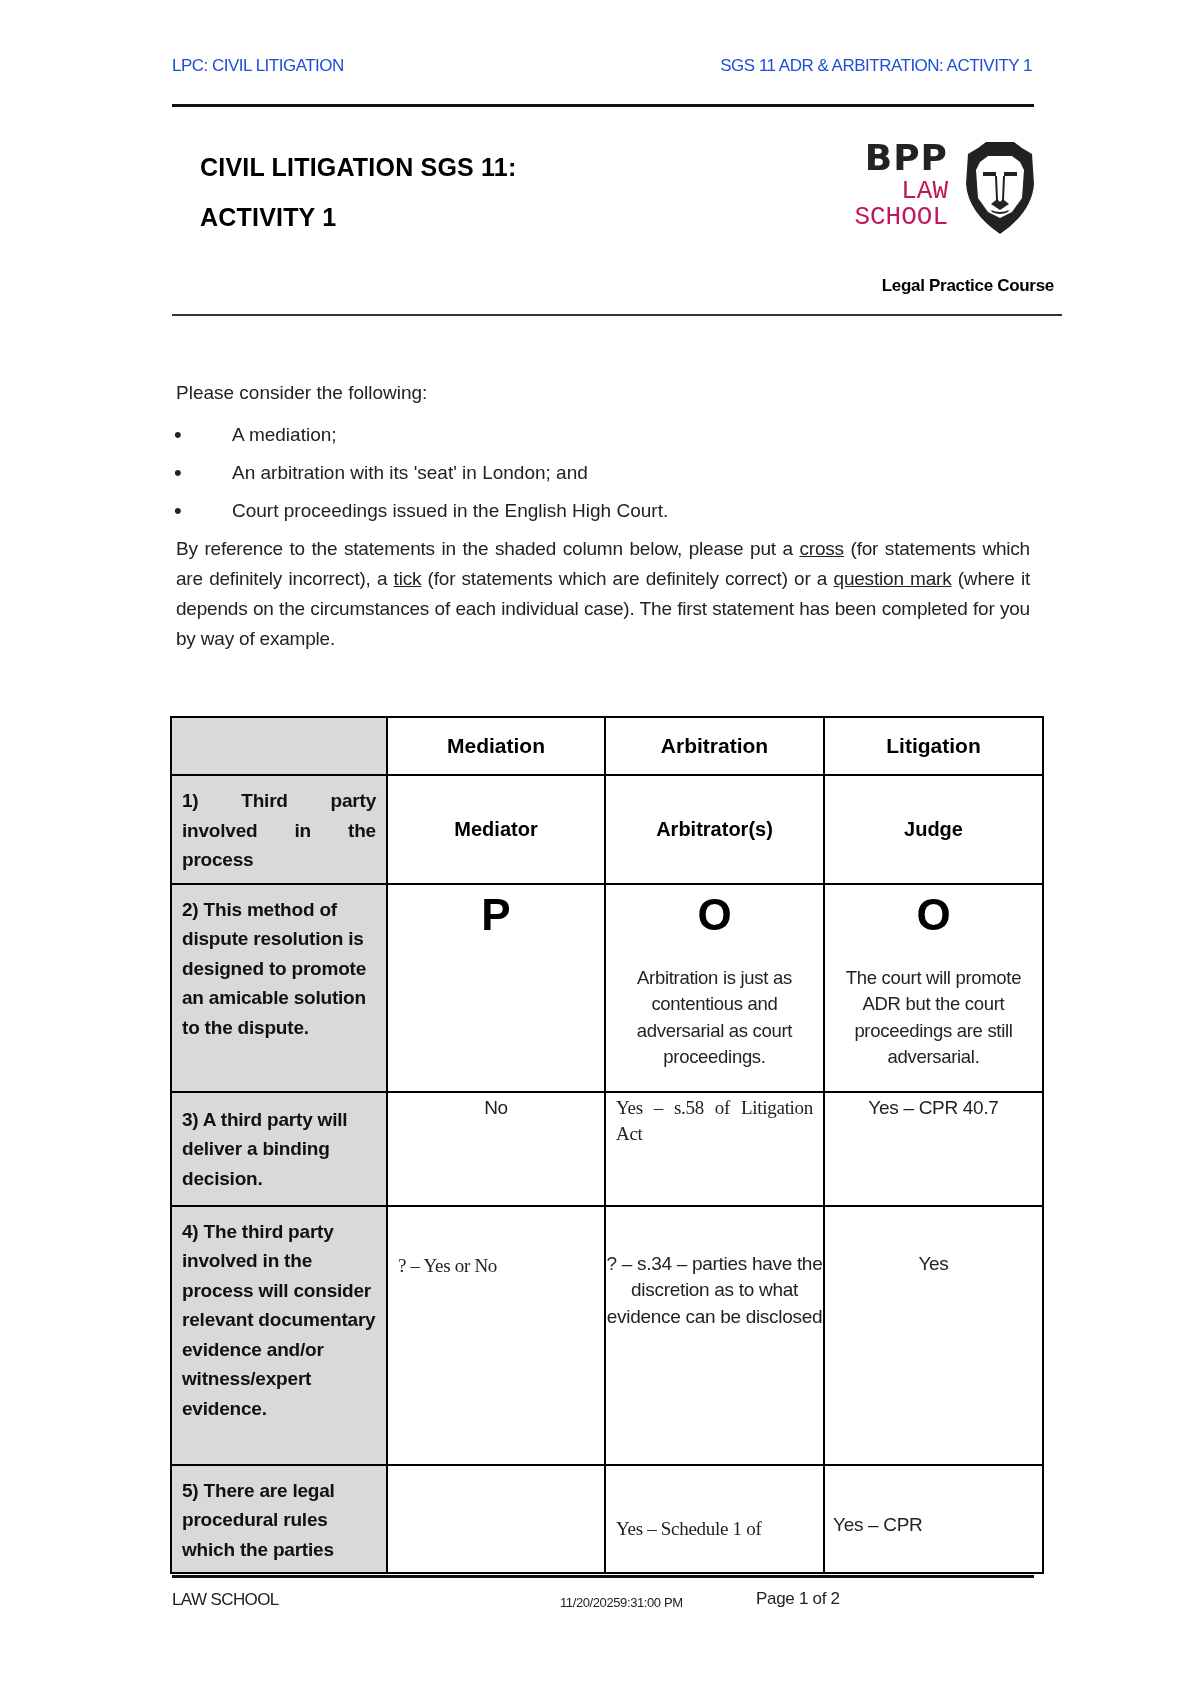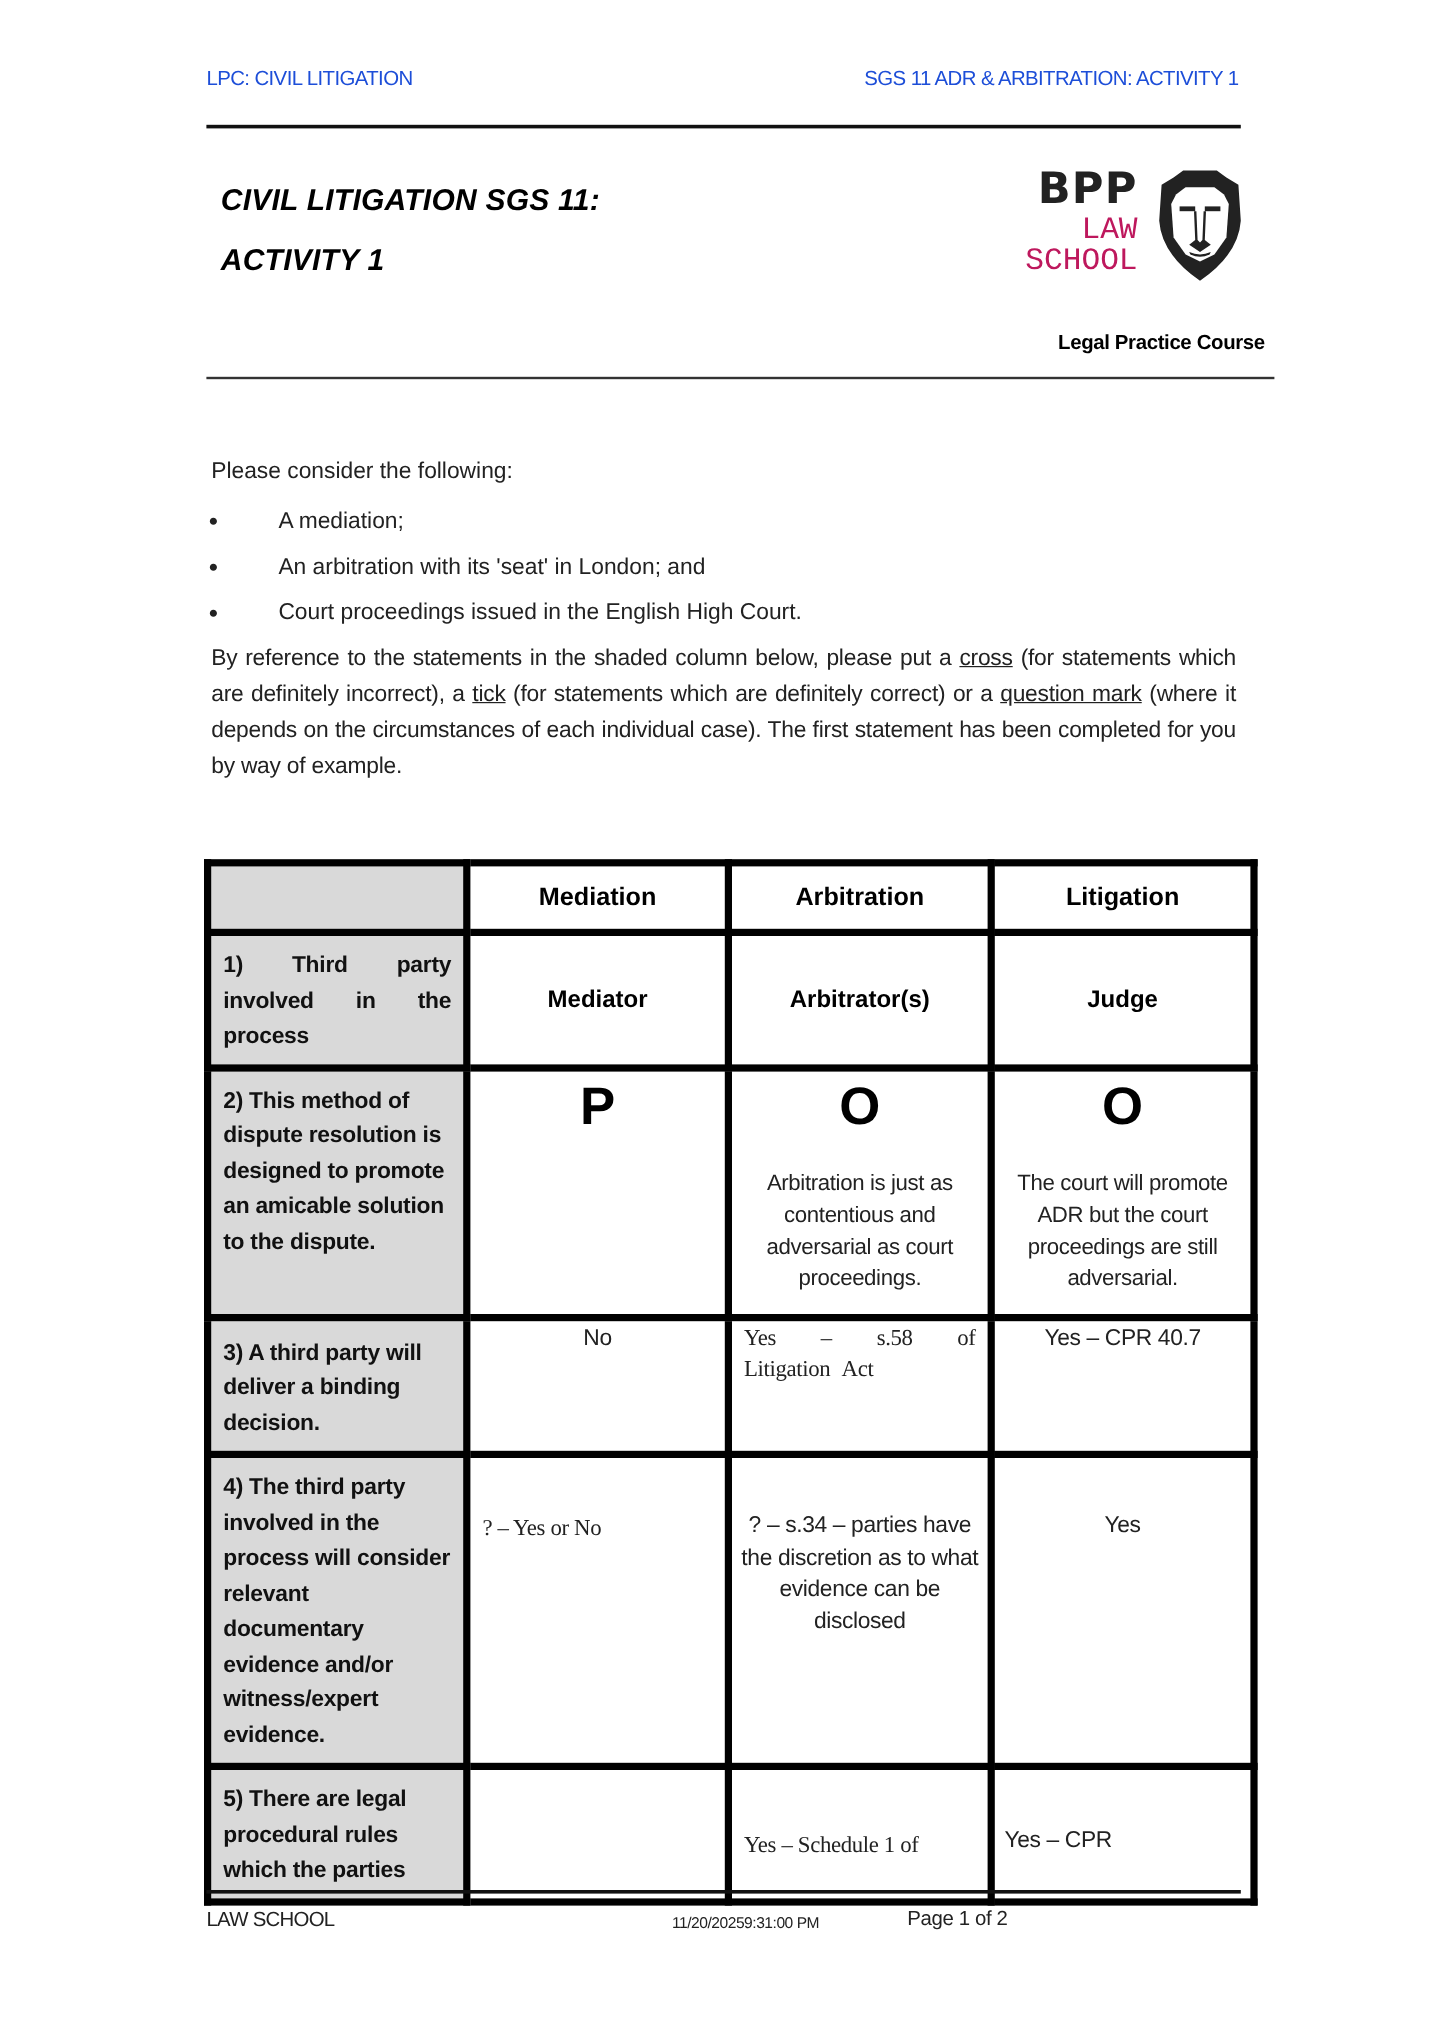--- a/index.html
+++ b/index.html
@@ -1,21 +1,21 @@
 <!DOCTYPE html>
 <html><head>
 <meta charset="utf-8">
 <style>
   html, body { margin: 0; padding: 0; background: #ffffff; }
   body { width: 1200px; height: 1696px; position: relative; overflow: hidden; font-family: "Liberation Sans", sans-serif; color: #000; }
 
   .running-header { position: absolute; top: 56px; left: 172px; width: 860px; font-size: 17px; color: #1d4ed8; display: flex; justify-content: space-between; letter-spacing: -0.5px; }
   .rule-top { position: absolute; top: 104px; left: 172px; width: 862px; height: 3px; background: #111; }
 
-  .title-block { position: absolute; top: 142px; left: 184px; font-style: italic; }
+  .title-block { position: absolute; top: 142px; left: 200px; }
   .title-line { font-weight: bold; font-size: 25px; line-height: 50px; letter-spacing: 0.2px; }
 
   .logo { position: absolute; top: 138px; left: 845px; width: 200px; height: 105px; }
   .logo-text { position: absolute; left: 0; top: 0; text-align: right; width: 103px; }
   .logo-bpp { font-family: "DejaVu Sans", sans-serif; font-weight: bold; font-size: 36px; color: #222; line-height: 40px; letter-spacing: 1px; }
   .logo-law, .logo-school { font-family: Liberation Mono, monospace; font-size: 26px; color: #be185d; line-height: 26px; }
   .logo-shield { position: absolute; left: 119px; top: 2px; width: 72px; height: 96px; }
 
   .course { position: absolute; top: 276px; left: 860px; font-weight: bold; font-size: 17px; width: 194px; text-align: right; letter-spacing: -0.3px; }
   .rule-mid { position: absolute; top: 314px; left: 172px; width: 890px; height: 2px; background: #333; }
@@ -23,21 +23,21 @@
   .intro { position: absolute; top: 374px; left: 172px; width: 862px; font-size: 19px; color: #222; }
   .intro p { margin: 4px; }
   .intro-lead { line-height: 30px; }
   .bullets { list-style: none; margin: 8px 0 0 0; padding: 0; }
   .bullets li { line-height: 38px; display: flex; }
   .bullet-dot { width: 58px; font-size: 22px; padding-left: 2px; }
   .para { margin-top: 4px !important; text-align: justify; line-height: 30px; letter-spacing: -0.2px; }
   .u { text-decoration: underline; }
 
   table.grid { position: absolute; top: 716px; left: 170px; border-collapse: collapse; table-layout: fixed; width: 872px; }
-  table.grid td { border: 6px solid #000000; vertical-align: top; font-size: 19px; padding: 0; }
+  table.grid td { border: 2px solid #000000; vertical-align: top; font-size: 19px; padding: 0; }
   .rowhead { background: #d9d9d9; font-weight: bold; padding: 10px 10px 8px 10px !important; line-height: 29.5px; color: #111; letter-spacing: -0.2px; }
   .colhead { text-align: center; vertical-align: middle !important; font-weight: bold; font-size: 21px !important; }
   .ans-center { text-align: center; }
   .mark { font-weight: bold; font-size: 44px; line-height: 48px; margin-top: 6px; }
   .note { font-size: 18.5px; line-height: 26.5px; color: #222; padding: 0 0; letter-spacing: -0.3px; }
   .serif { font-family: "Liberation Serif", serif; color: #222; }
   .bold-mid { font-weight: bold; vertical-align: middle !important; text-align: center; font-size: 20px !important; }
 
   .rule-bottom { position: absolute; top: 1575px; left: 172px; width: 862px; height: 3px; background: #111; }
   .footer-left { position: absolute; top: 1590px; left: 172px; font-size: 17px; color: #222; letter-spacing: -0.6px; }

